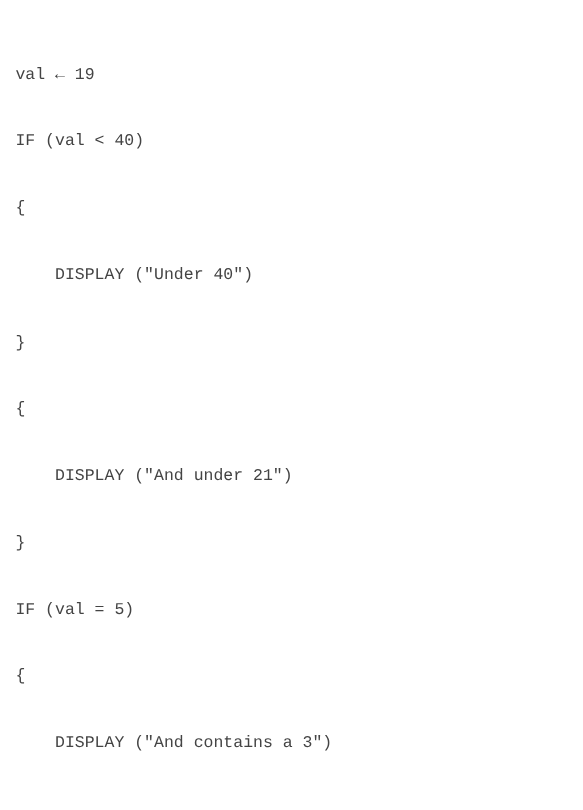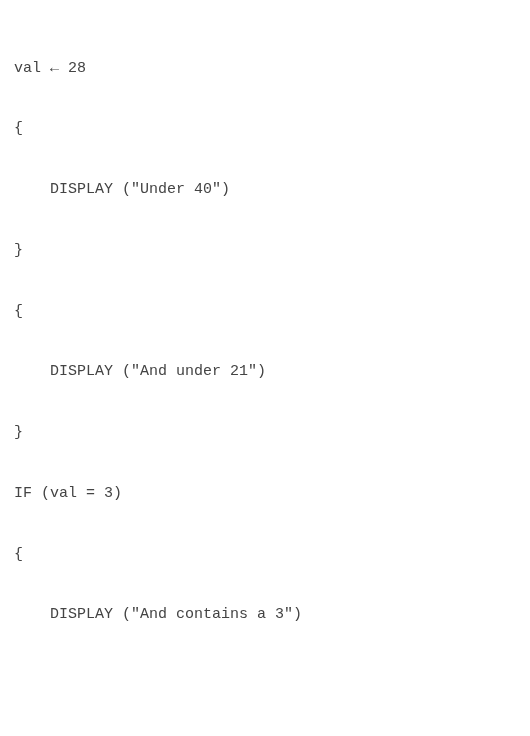--- a/index.html
+++ b/index.html
@@ -17,24 +17,25 @@
     line-height: 1.35;
     color: #444;
     white-space: pre;
     margin-bottom: 14px;
   }
 </style>
 </head>
 <body>
 
 <div class="code-block">
-  <div>val ← 28</div>
+  <div>val ← 19</div>
+  <div>IF (val &lt; 40)</div>
   <div>{</div>
   <div>    DISPLAY ("Under 40")</div>
   <div>}</div>
   <div>{</div>
   <div>    DISPLAY ("And under 21")</div>
   <div>}</div>
-  <div>IF (val = 3)</div>
+  <div>IF (val = 5)</div>
   <div>{</div>
   <div>    DISPLAY ("And contains a 3")</div>
   
 </div>
 
 </body></html>

